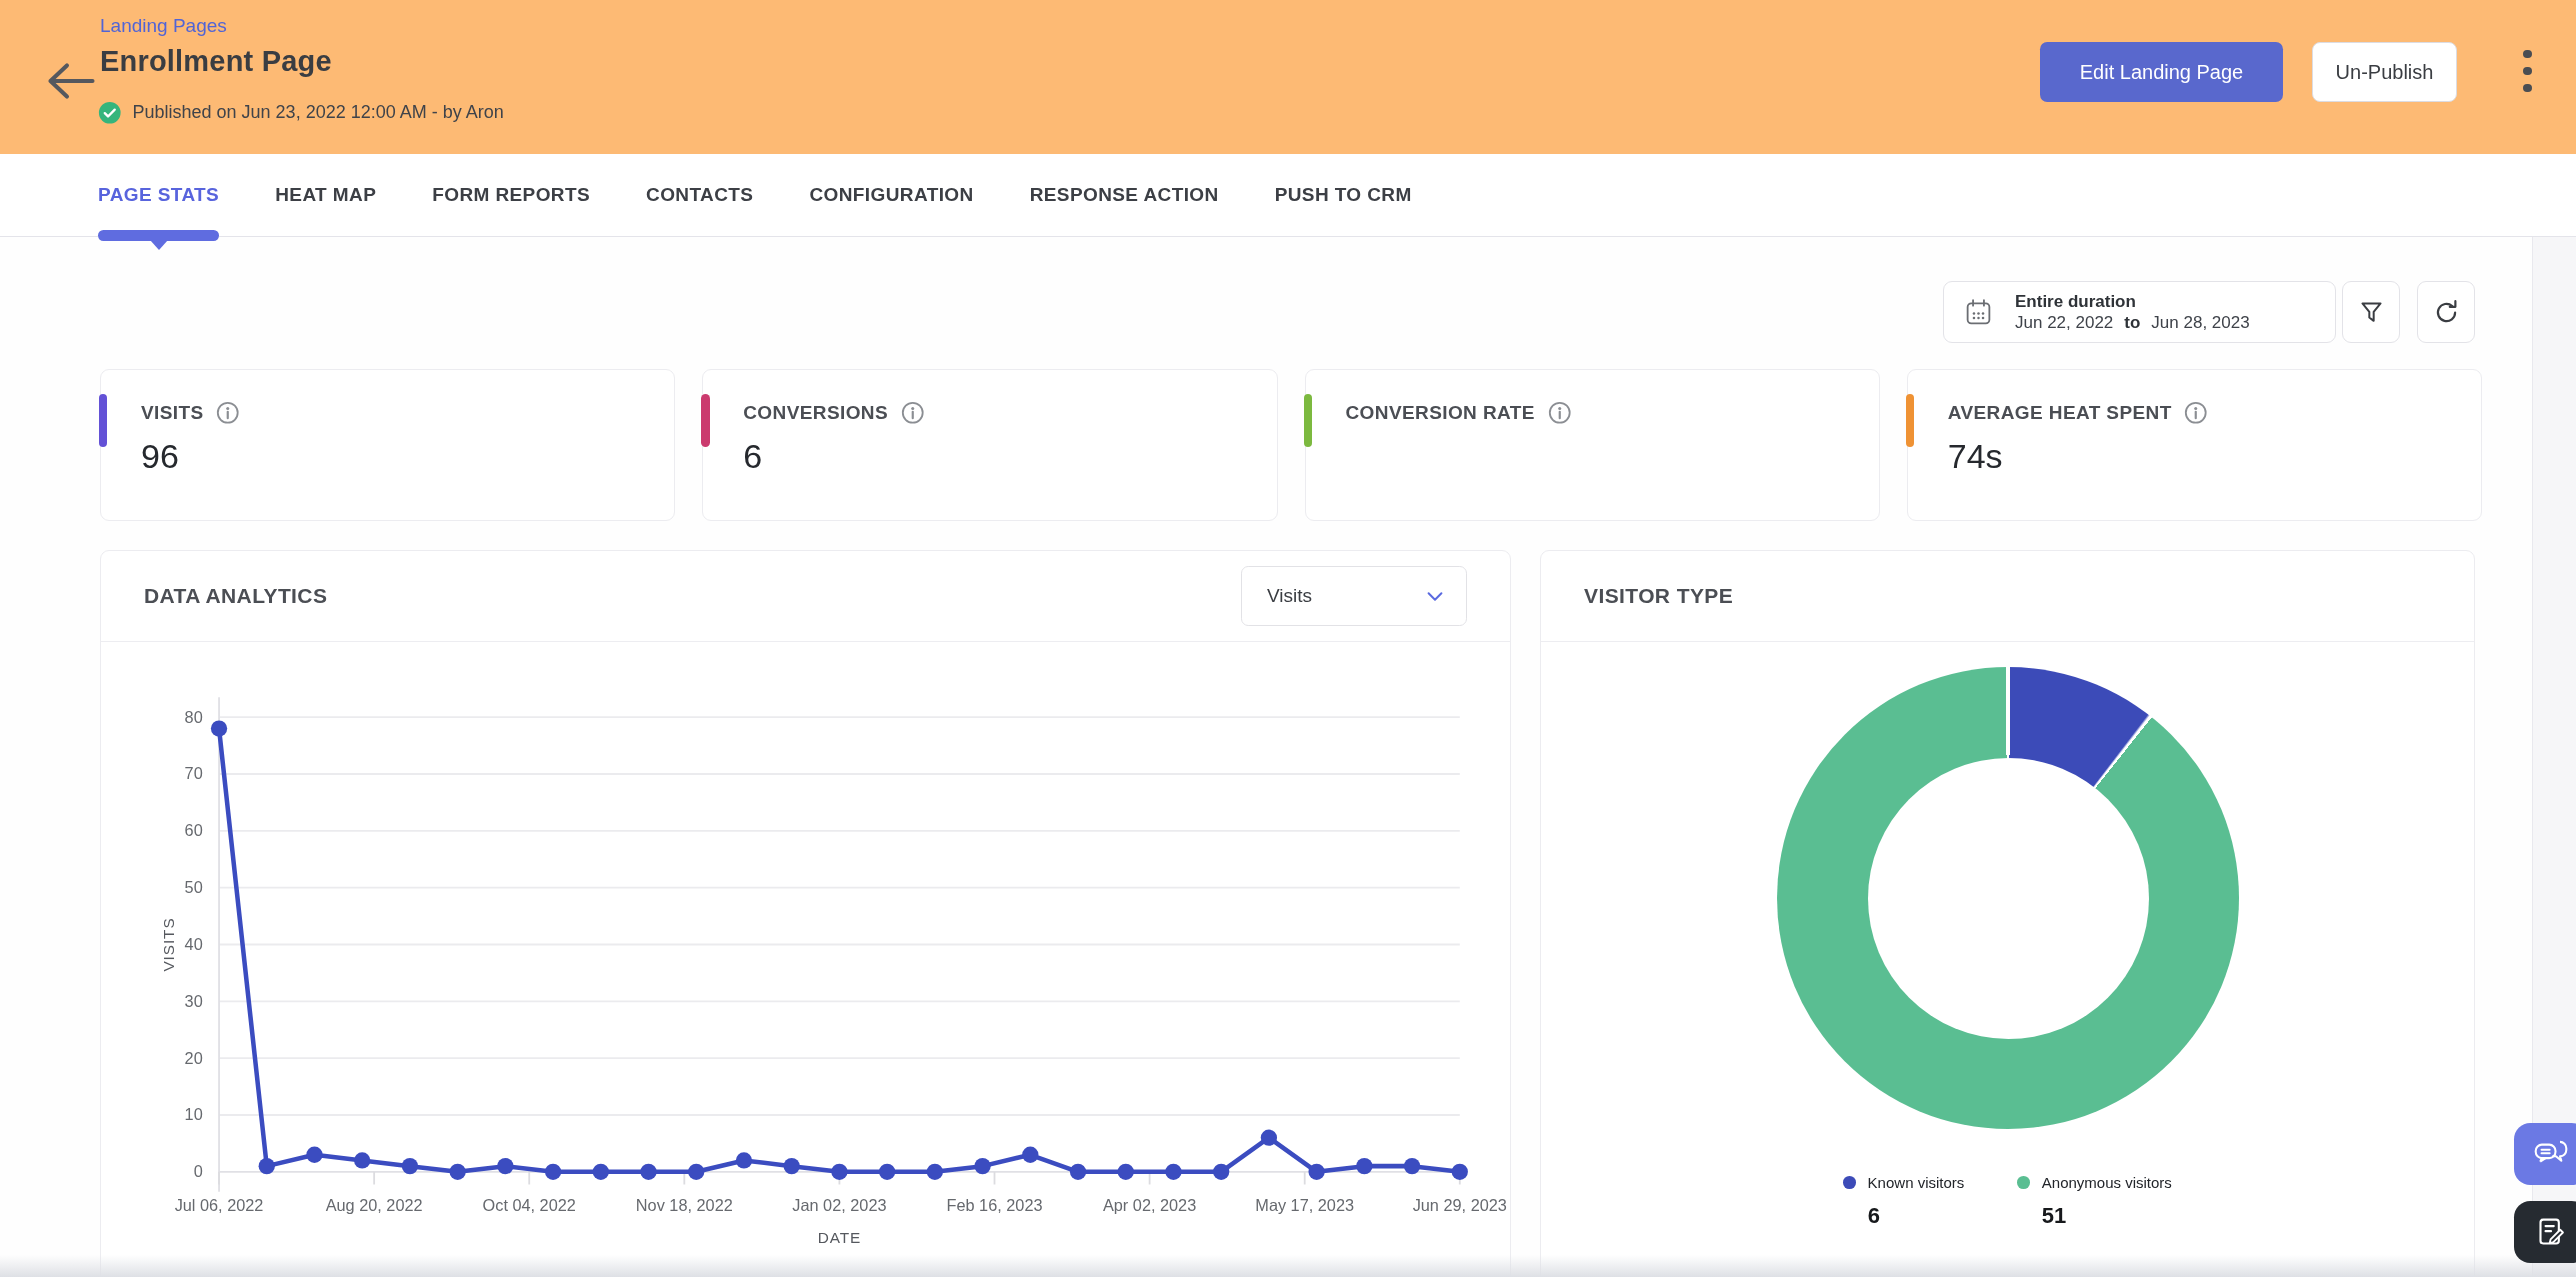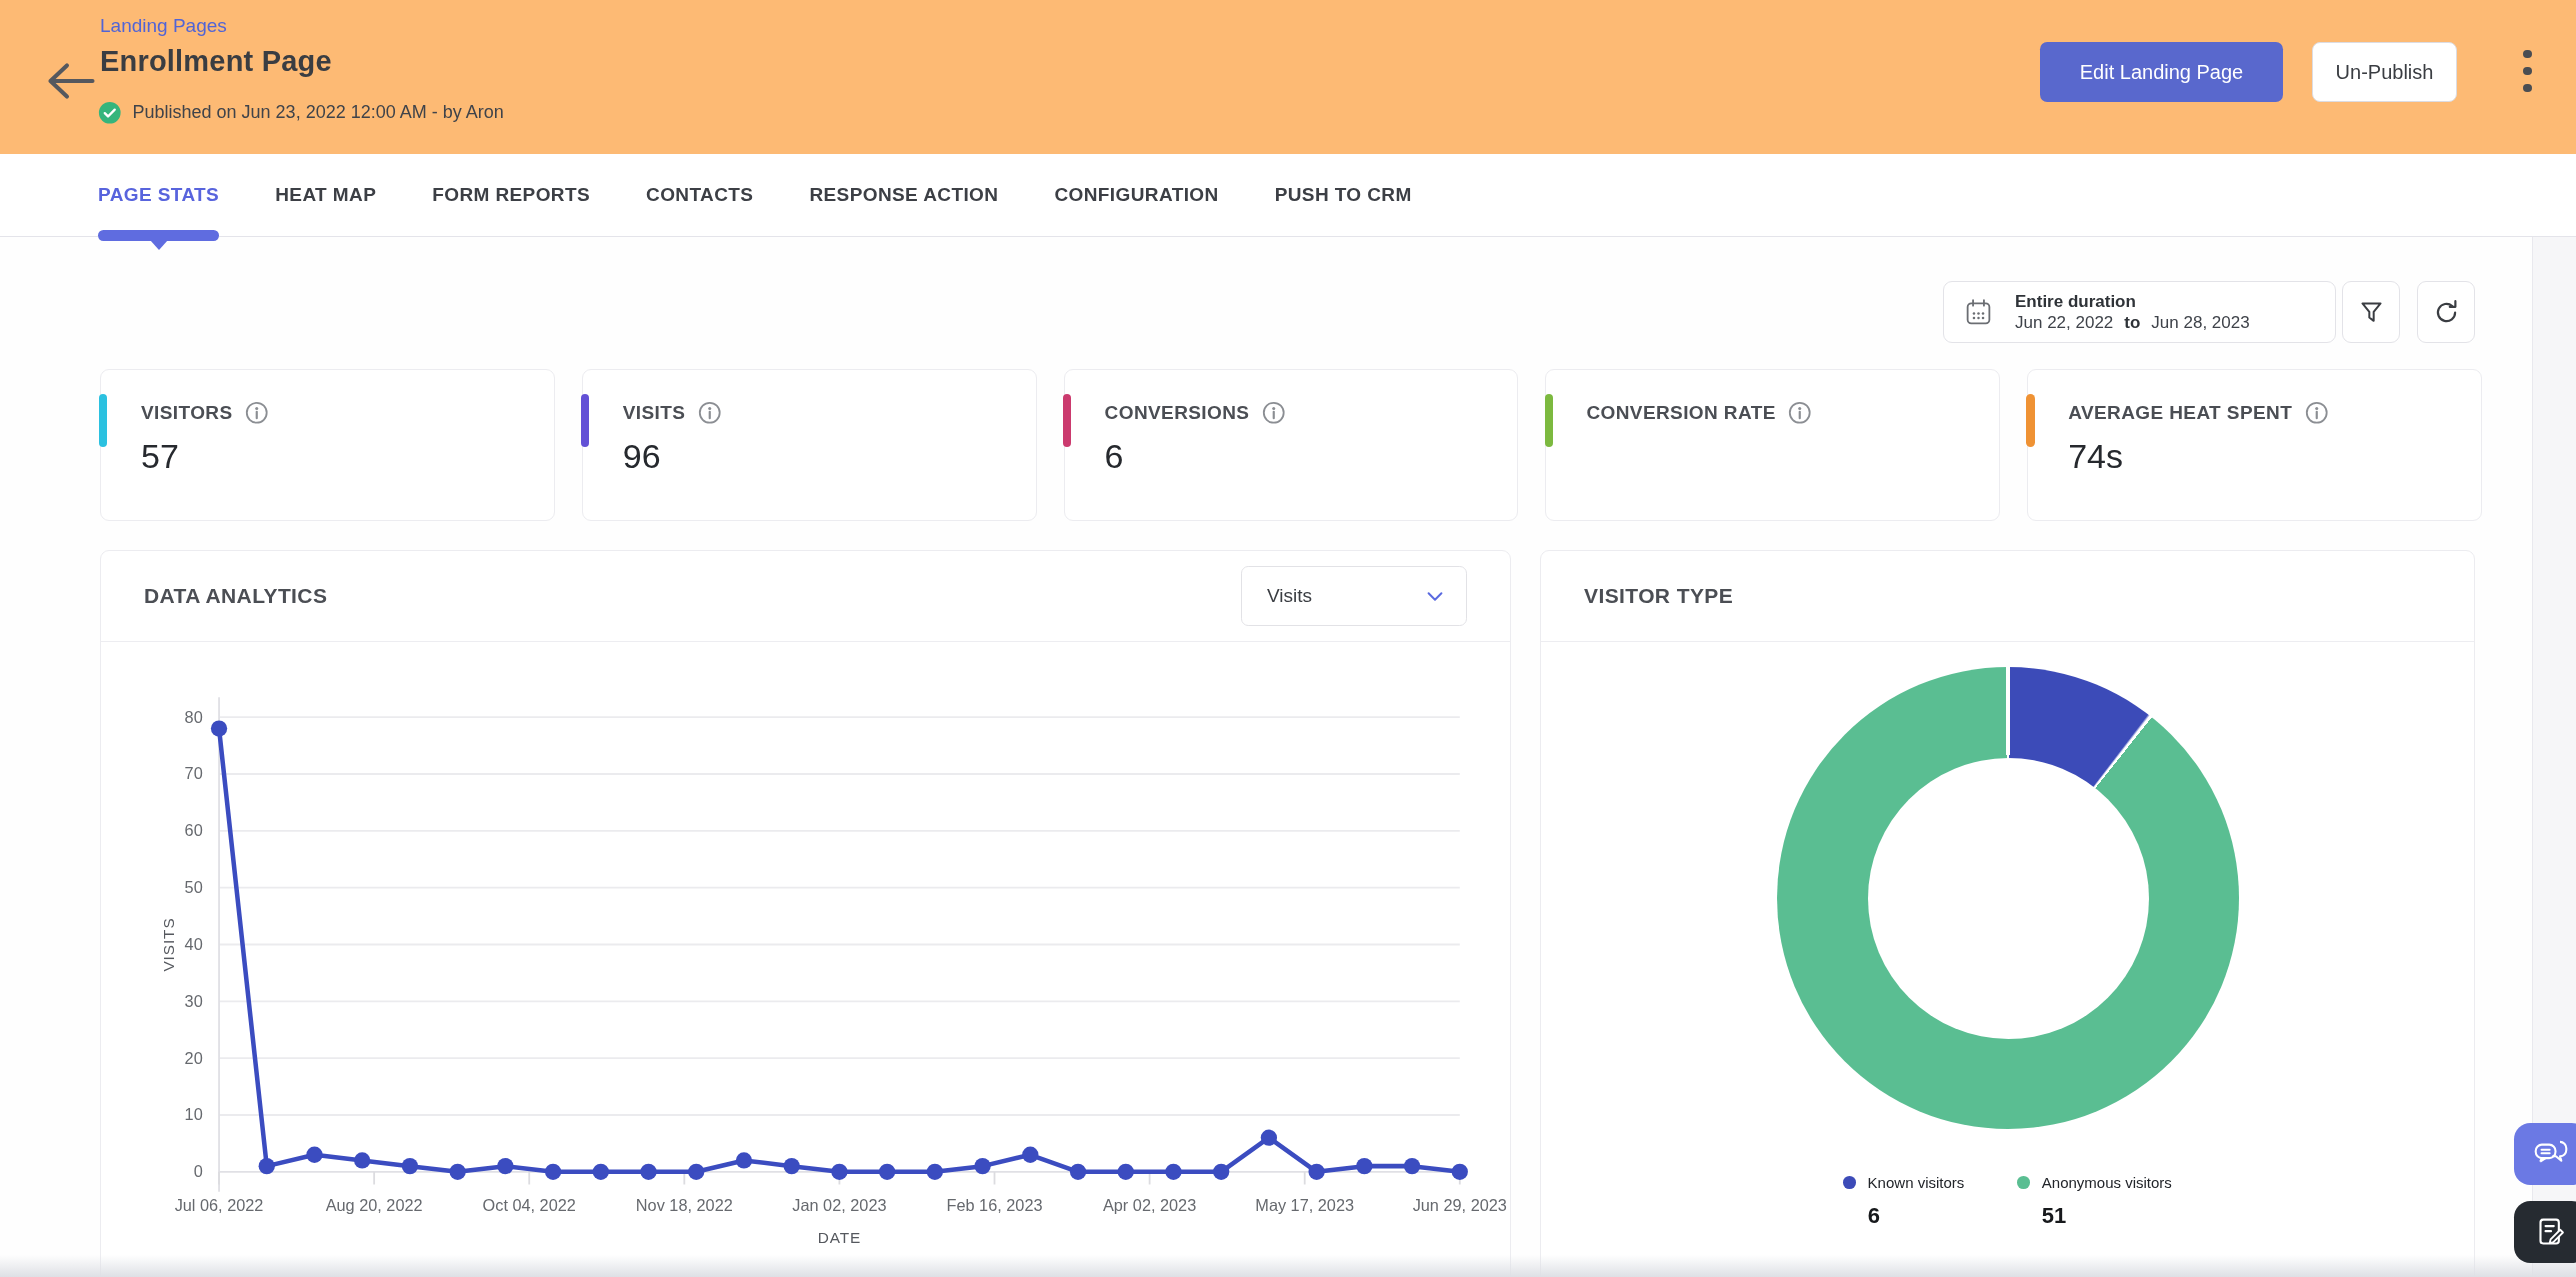--- a/index.html
+++ b/index.html
@@ -118,24 +118,24 @@
     <div class="tab">
       <span>HEAT MAP</span>
     </div>
     <div class="tab">
       <span>FORM REPORTS</span>
     </div>
     <div class="tab">
       <span>CONTACTS</span>
     </div>
     <div class="tab">
+      <span>CONFIGURATION</span>
+    </div>
+    <div class="tab">
       <span>RESPONSE ACTION</span>
-    </div>
-    <div class="tab">
-      <span>CONFIGURATION</span>
     </div>
     <div class="tab">
       <span>PUSH TO CRM</span>
     </div>
   </div>
 <div class="tabbar-divider"></div>
 
 <div class="content-bg"></div>
 <div class="right-strip"></div>
 
@@ -165,34 +165,20 @@
   </svg>
 </div>
 <div class="icon-btn" id="refresh-btn">
   <svg width="29" height="29" viewBox="0 0 32 32">
     <path d="M25.5 16 a9.5 9.5 0 1 1 -3.2 -7.1" fill="none" stroke="#3a3d42" stroke-width="2.4" stroke-linecap="round"></path>
     <path d="M25.8 3.5 v6.2 h-6.2" fill="none" stroke="#3a3d42" stroke-width="2.4" stroke-linecap="round" stroke-linejoin="round"></path>
   </svg>
 </div>
 
 <div class="cards" id="cards-row">
-    <div class="card">
-      <span class="card-accent" style="background:#2bc1e0"></span>
-      <div class="card-title-row">
-        <span class="card-title">VISITORS</span>
-        <span>
-          <svg width="23.5" height="23.5" viewBox="0 0 26 26">
-            <circle cx="13" cy="13" r="11" fill="none" stroke="#8b8e93" stroke-width="2"></circle>
-            <circle cx="13" cy="8.2" r="1.7" fill="#8b8e93"></circle>
-            <path d="M13 12 v7" stroke="#8b8e93" stroke-width="2.4" stroke-linecap="round"></path>
-          </svg>
-        </span>
-      </div>
-      <div class="card-value">57</div>
-    </div>
     <div class="card">
       <span class="card-accent" style="background:#6351d6"></span>
       <div class="card-title-row">
         <span class="card-title">VISITS</span>
         <span>
           <svg width="23.5" height="23.5" viewBox="0 0 26 26">
             <circle cx="13" cy="13" r="11" fill="none" stroke="#8b8e93" stroke-width="2"></circle>
             <circle cx="13" cy="8.2" r="1.7" fill="#8b8e93"></circle>
             <path d="M13 12 v7" stroke="#8b8e93" stroke-width="2.4" stroke-linecap="round"></path>
           </svg>

